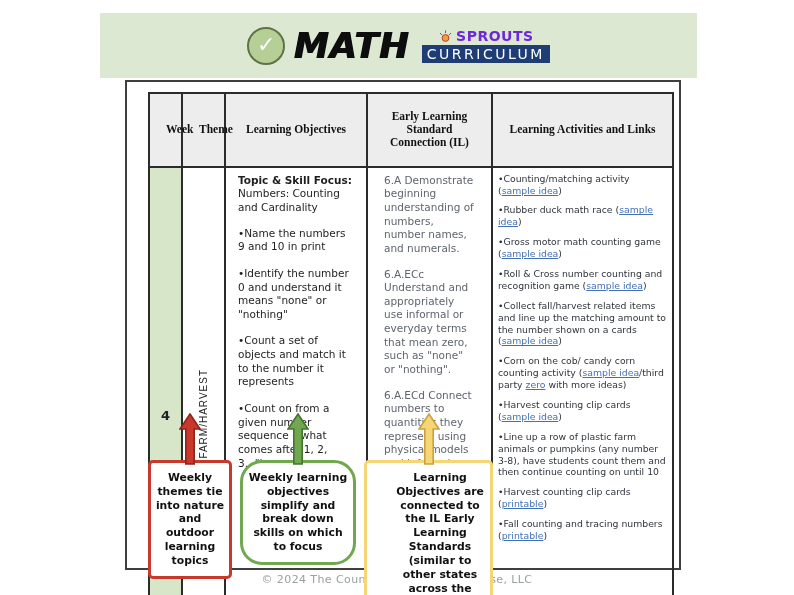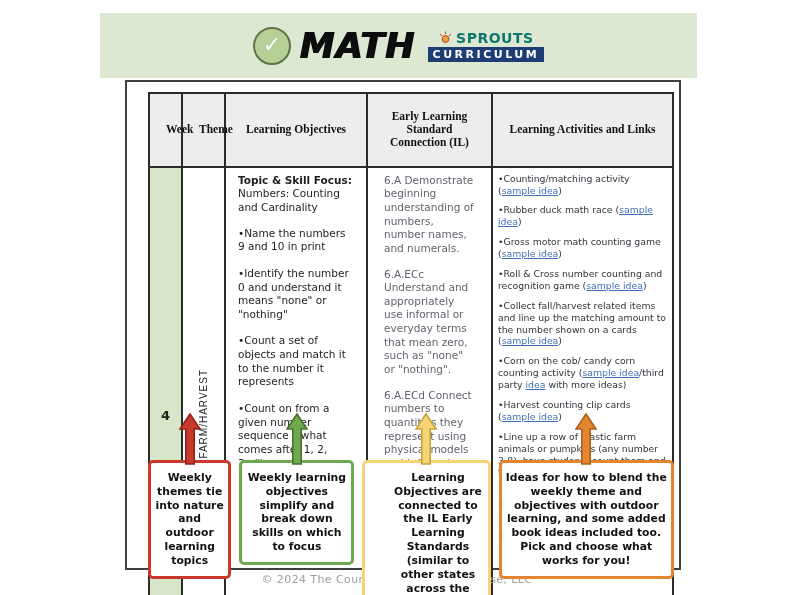--- a/index.html
+++ b/index.html
@@ -11,22 +11,22 @@
         display:flex;align-items:center;justify-content:center;}
   .title-row{display:flex;align-items:center;}
   .check-circle{width:34px;height:34px;border-radius:50%;background:#b6cf97;border:2px solid #5f7246;
         display:flex;align-items:center;justify-content:center;margin-right:9px;}
   .check-glyph{color:#ffffff;font-size:22px;font-weight:bold;line-height:1;transform:translateY(-1px);}
   .title-math{font-size:35px;font-weight:bold;color:#0d0d0d;letter-spacing:1px;
         text-shadow:0.7px 0 0 #0d0d0d,-0.7px 0 0 #0d0d0d;font-style:italic;}
   .title-preview{font-size:33px;font-weight:bold;color:#141414;letter-spacing:5px;margin-left:10px;}
   .logo{margin-left:12px;display:flex;flex-direction:column;align-items:center;}
   .logo-top{display:flex;align-items:center;gap:3px;}
-  .logo-name{color:#0f766e;font-weight:bold;font-size:14px;letter-spacing:0.5px;}
-  .logo-bar{background:#1e3d74;color:#ffffff;font-size:11px;letter-spacing:2.5px;font-weight:bold;
+  .logo-name{color:#6d28d9;font-weight:bold;font-size:14px;letter-spacing:0.5px;}
+  .logo-bar{background:#1e3d74;color:#ffffff;font-size:14px;letter-spacing:2.5px;font-weight:normal;
         padding:1px 5px;margin-top:1px;text-align:center;}
 
   
   .sheet{position:absolute;left:125px;top:80px;width:556px;height:490px;background:#ffffff;
         border:2px solid #3f3f3f;box-sizing:border-box;}
 
   table.grid{position:absolute;left:21px;top:10px;border-collapse:collapse;table-layout:fixed;width:524px;}
   table.grid th,table.grid td{border:2px solid #2b2b2b;box-sizing:border-box;}
   th.hcell{background:#ededed;font-family:"Liberation Serif",serif;font-weight:600;font-size:11.5px;
         color:#111;height:30px;padding:16px;line-height:1.15;}
@@ -45,21 +45,21 @@
   td.act-cell{padding:5px 5px;}
   .act-p{margin:0 0 8px 0;font-size:9.3px;line-height:1.28;color:#30353c;}
   .act-link{color:#4170b8;text-decoration:underline;cursor:pointer;}
 
   
   .callouts{position:absolute;left:21px;top:378px;width:526px;display:flex;gap:8px;
         align-items:flex-start;z-index:4;}
   .callout{position:relative;background:#ffffff;border:3px solid #701a75;border-radius:5px;
         box-sizing:border-box;padding:8px 3px;}
   .co-1{width:84px;}
-  .co-2{width:116px;}
+  .co-2{width:116px;border-radius:22px;}
   .co-3{width:129px;}
   .co-4{width:177px;}
   .callout-text{font-size:10.8px;font-weight:bold;color:#111;text-align:center;line-height:1.28;}
   .arrow{position:absolute;top:-50px;left:50%;transform:translateX(-50%);z-index:5;}
 
   
   .footer{position:absolute;left:0;top:573px;width:794px;text-align:center;
         color:#9aa0a0;font-size:11px;letter-spacing:0.4px;}
 </style>
 </head>
@@ -133,21 +133,21 @@
                 <p class="std-p">6.A.ECg Be able to say the number after another in the series up to 9 when given a "running start," as in "What comes after one, two, three, four...?".</p>
               </div>
         </td>
         <td class="bodycell act-cell">
           <div id="activities-list">
                 <p class="act-p">•Counting/matching activity (<a class="act-link">sample idea</a>)</p>
                 <p class="act-p">•Rubber duck math race (<a class="act-link">sample idea</a>)</p>
                 <p class="act-p">•Gross motor math counting game (<a class="act-link">sample idea</a>)</p>
                 <p class="act-p">•Roll &amp; Cross number counting and recognition game (<a class="act-link">sample idea</a>)</p>
                 <p class="act-p">•Collect fall/harvest related items and line up the matching amount to the number shown on a cards (<a class="act-link">sample idea</a>)</p>
-                <p class="act-p">•Corn on the cob/ candy corn counting activity (<a class="act-link">sample idea</a>/third party <a class="act-link">idea</a> with more ideas)</p>
+                <p class="act-p">•Corn on the cob/ candy corn counting activity (<a class="act-link">sample idea</a>/third party <a class="act-link">zero</a> with more ideas)</p>
                 <p class="act-p">•Harvest counting clip cards (<a class="act-link">sample idea</a>)</p>
                 <p class="act-p">•Line up a row of plastic farm animals or pumpkins (any number 3-8), have students count them and then continue counting on until 10</p>
                 <p class="act-p">•Harvest counting clip cards (<a class="act-link">printable</a>)</p>
                 <p class="act-p">•Fall counting and tracing numbers (<a class="act-link">printable</a>)</p>
               </div>
         </td>
       </tr>
     </tbody>
       </table>
 
@@ -163,23 +163,17 @@
             <path d="M11 1 L21 16 L15.2 16 L15.2 51 L6.8 51 L6.8 16 L1 16 Z" fill="#6fa84e" stroke="#47722f" stroke-width="1.6"></path>
           </svg>
           <div class="callout-text">Weekly learning objectives simplify and break down skills on which to focus</div>
         </div>
         <div class="callout co-3" style="border-color: rgb(246, 213, 119); padding-left: 26px;">
           <svg class="arrow" viewBox="0 0 22 52" width="22" height="52">
             <path d="M11 1 L21 16 L15.2 16 L15.2 51 L6.8 51 L6.8 16 L1 16 Z" fill="#f6d577" stroke="#c9a23c" stroke-width="1.6"></path>
           </svg>
           <div class="callout-text">Learning Objectives are connected to the IL Early Learning Standards (similar to other states across the country)</div>
         </div>
-        <div class="callout co-4" style="border-color: rgb(226, 135, 47);">
-          <svg class="arrow" viewBox="0 0 22 52" width="22" height="52">
-            <path d="M11 1 L21 16 L15.2 16 L15.2 51 L6.8 51 L6.8 16 L1 16 Z" fill="#e2872f" stroke="#a9611c" stroke-width="1.6"></path>
-          </svg>
-          <div class="callout-text">Ideas for how to blend the weekly theme and objectives with outdoor learning, and some added book ideas included too. Pick and choose what works for you!</div>
-        </div>
       </div>
   </div>
 
   <div class="footer">© 2024 The Country School &amp; Clubhouse, LLC</div>
 </div>
 
 </body></html>

